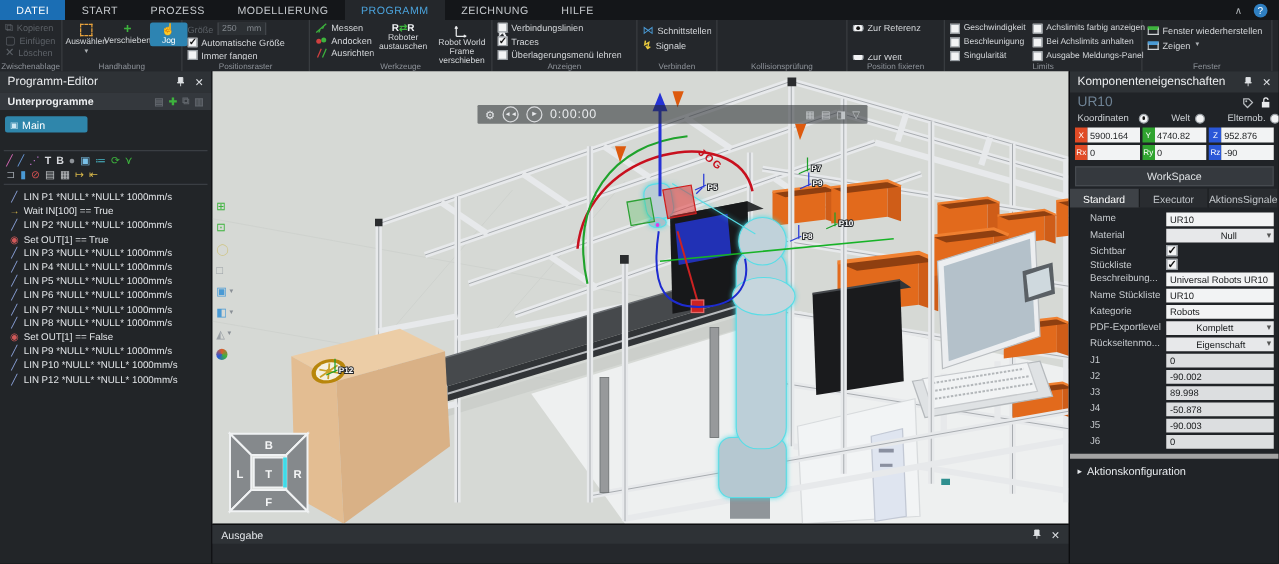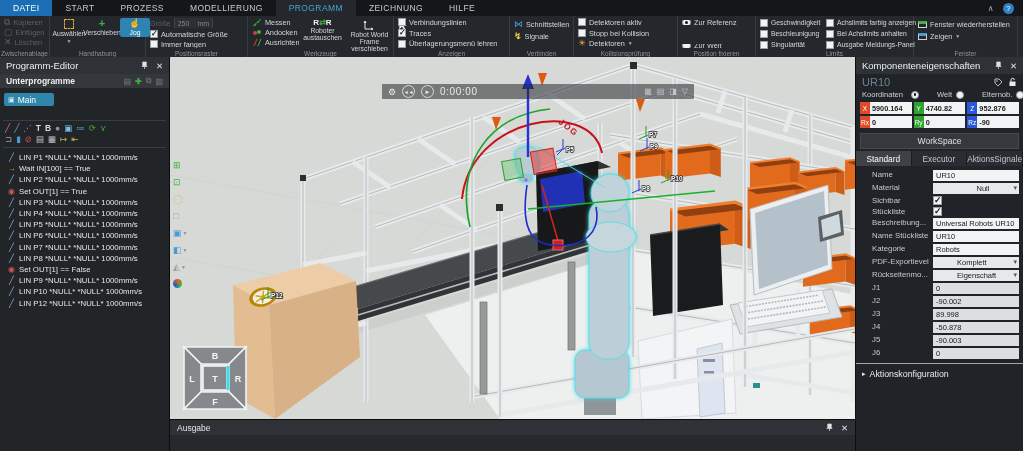--- a/index.html
+++ b/index.html
@@ -35,21 +35,21 @@
   .rswap i{color:#3db33d;font-style:normal;}
   .winic{width:9px;height:7px;border:1px solid #cfd3d6;border-top:3px solid #3db33d;box-sizing:border-box;flex:0 0 auto;}
   .winic.blue{border-top-color:#4a9ad4;}
   
   .left-panel{position:absolute;left:0;top:57px;width:170px;height:394px;background:#222528;border-right:1px solid #0c0d0f;box-sizing:border-box;}
   .panel-h{height:17px;background:#2e3236;display:flex;align-items:center;padding:0 6px;font-size:9.5px;color:#eceef0;}
   .ph-ic{margin-left:auto;display:flex;gap:8px;align-items:center;color:#dfe2e5;font-size:8.5px;}
   .subh{height:14px;background:#34383d;display:flex;align-items:center;padding:0 6px;font-size:8.5px;font-weight:bold;color:#eceef0;}
   .sub-ics{margin-left:auto;display:flex;gap:4px;font-size:8px;color:#5f646a;align-items:center;}
   .sub-ics .g{color:#3db33d;font-weight:bold;}
-  .main-btn{margin:5px 0 0 4px;width:50px;height:13px;background:#2f86ab;border-radius:2px;display:flex;align-items:center;gap:3px;padding:0 4px;font-size:8.5px;color:#fff;box-sizing:border-box;}
+  .main-btn{margin:5px 0 0 4px;width:66px;height:13px;background:#2f86ab;border-radius:2px;display:flex;align-items:center;gap:3px;padding:0 4px;font-size:8.5px;color:#fff;box-sizing:border-box;}
   .mb-ic{font-size:7px;color:#cfe8f4;}
   .ptools{margin:14px 3px 2px 3px;border-top:1px solid #3a3e43;border-bottom:1px solid #3a3e43;padding:2px 2px;}
   .ptr{display:flex;gap:4px;height:11px;align-items:center;}
   .ptr span{font-size:8.5px;line-height:9px;}
   .plist{margin-top:4px;}
   .prow{display:flex;align-items:center;gap:3px;height:11.2px;padding-left:7px;font-size:7.8px;color:#e3e6e9;white-space:nowrap;overflow:hidden;}
   .pic{width:9px;text-align:center;font-size:8px;flex:0 0 auto;}
   
   .viewport{position:absolute;left:170px;top:57px;width:685px;height:362px;background:#d6d9d5;overflow:hidden;}
   .scene{position:absolute;left:0;top:0;}
@@ -74,35 +74,35 @@
   .rp-name{display:flex;align-items:center;padding:2px 6px 1px 6px;color:#6e8294;font-size:11px;}
   .rp-name .ics{margin-left:auto;display:flex;gap:5px;align-items:center;}
   .rp-coord{display:flex;align-items:center;padding:1px 5px 2px 6px;color:#ced2d6;font-size:7.6px;gap:4px;white-space:nowrap;}
   .rlab2{display:flex;align-items:center;gap:18px;}
   .rad2{width:8px;height:8px;border-radius:50%;background:#f2f3f4;border:1px solid #9aa0a5;box-sizing:border-box;position:relative;flex:0 0 auto;}
   .rad2.on::after{content:"";position:absolute;left:1.7px;top:1.7px;width:2.6px;height:2.6px;border-radius:50%;background:#111;}
   .cgrid{display:grid;grid-template-columns:1fr 1fr 1fr;gap:2px;padding:1px 4px 3px 4px;}
   .ccell{display:flex;height:12px;}
   .chip{width:10px;color:#fff;font-size:6.5px;display:flex;align-items:center;justify-content:center;flex:0 0 auto;}
   .chip.x{background:#e04b26;}.chip.y{background:#2fa32f;}.chip.z{background:#2a57d8;}
-  .cval{flex:1;background:#f2f3f4;color:#1b1d1f;font-size:7.3px;display:flex;align-items:center;padding-left:2px;overflow:hidden;font-weight:bold;}
+  .cval{flex:1;background:#f2f3f4;color:#1b1d1f;font-size:7.3px;display:flex;align-items:center;padding-left:2px;overflow:hidden;}
   .ws-btn{margin:2px 4px;height:14px;background:#35393e;border:1px solid #464a4f;display:flex;align-items:center;justify-content:center;color:#dfe2e5;font-size:8.5px;}
   .ptabs{display:flex;height:15px;margin:2px 0 3px 0;}
   .ptab{flex:1;display:flex;align-items:center;justify-content:center;font-size:8.3px;color:#c3c7cb;background:#292c30;border-right:1px solid #1a1c1f;}
   .ptab.active{background:#3e4247;color:#fff;}
   .frow{display:flex;align-items:flex-start;padding:1px 4px;gap:3px;margin-left:12px;}
   .flab{width:58px;color:#c6cace;font-size:7.8px;white-space:nowrap;overflow:hidden;flex:0 0 auto;}
   .fval{flex:1;height:11px;background:#f2f3f4;color:#17191b;font-size:7.5px;display:flex;align-items:center;padding:0 3px;overflow:hidden;position:relative;}
   .fval.sel{background:#e7e8ea;padding-right:10px;padding-left:24px;}
   .fval.sel::after{content:"▾";position:absolute;right:2px;top:1px;color:#555;font-size:7px;}
   .fval.ctr{justify-content:center;}
   .fval.ro{background:#dcdee0;}
   .fcb{width:9px;height:9px;background:#f2f3f4;position:relative;border:1px solid #9aa0a5;box-sizing:border-box;}
   .fcb::after{content:"✓";position:absolute;top:-2px;left:0;color:#111;font-size:9px;font-weight:700;}
-  .ak{display:flex;align-items:center;gap:4px;padding:5px 6px;color:#e6e9ec;font-size:8.8px;border-top:1px solid #a3a3a3;margin-top:3px;}
+  .ak{display:flex;align-items:center;gap:4px;padding:5px 6px;color:#e6e9ec;font-size:8.8px;border-top:4px solid #a3a3a3;margin-top:3px;}
 </style>
 </head>
 <body>
 
 <div class="app">
 
   <div class="tabbar">
     <div class="tab file">DATEI</div>
     <div class="tab">START</div>
     <div class="tab">PROZESS</div>
@@ -245,35 +245,20 @@
           </div>
         <div class="ritem">
             <span class="ic" style="color:#e8c93d;font-weight:bold">↯</span>
             <span>Signale</span>
           </div>
       </div>
       <div class="rlabel">Verbinden</div>
     </div>
 
     <div class="rgroup" style="width:104px">
-      <div class="rcol" style="gap:2px">
-        <div class="ritem">
-            <span class="cb"></span>
-            <span>Detektoren aktiv</span>
-          </div>
-        <div class="ritem">
-            <span class="cb"></span>
-            <span>Stopp bei Kollision</span>
-          </div>
-        <div class="ritem">
-            <span class="ic" style="color:#e8a33d">☀</span>
-            <span>Detektoren</span>
-            <span class="caret">▼</span>
-          </div>
-      </div>
       <div class="rlabel">Kollisionsprüfung</div>
     </div>
 
     <div class="rgroup" style="width:78px">
       <div class="rcol" style="gap:19px;padding-top:2px">
         <div class="ritem">
             <span class="rad on"></span>
             <span>Zur Referenz</span>
           </div>
         <div class="ritem">

